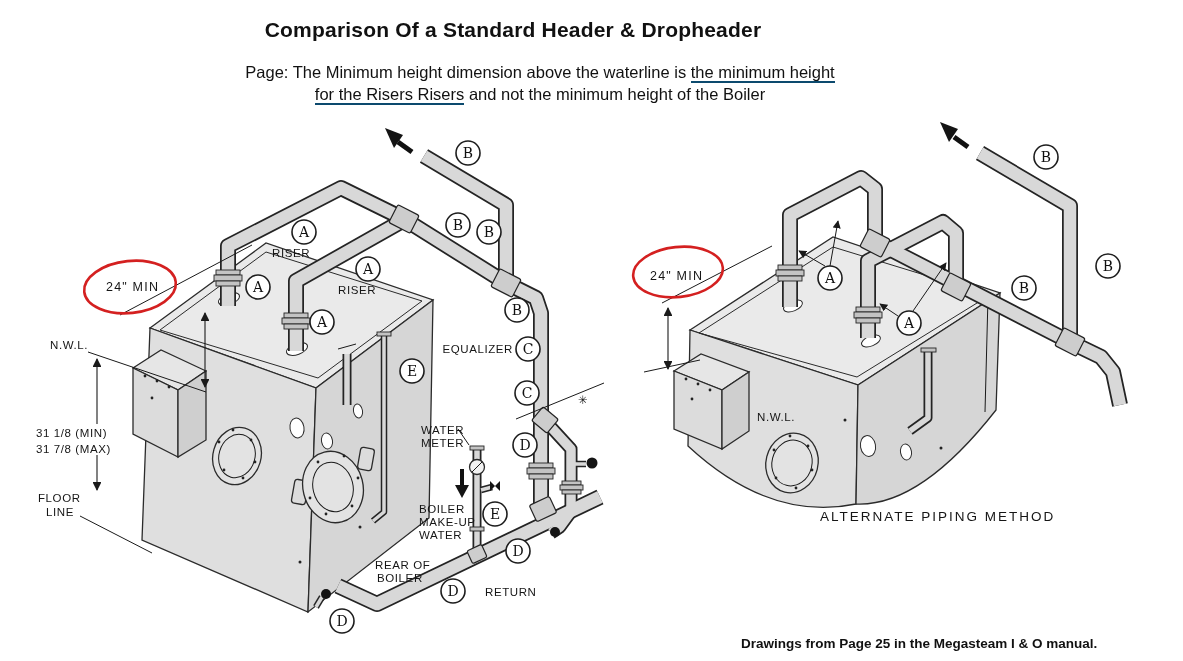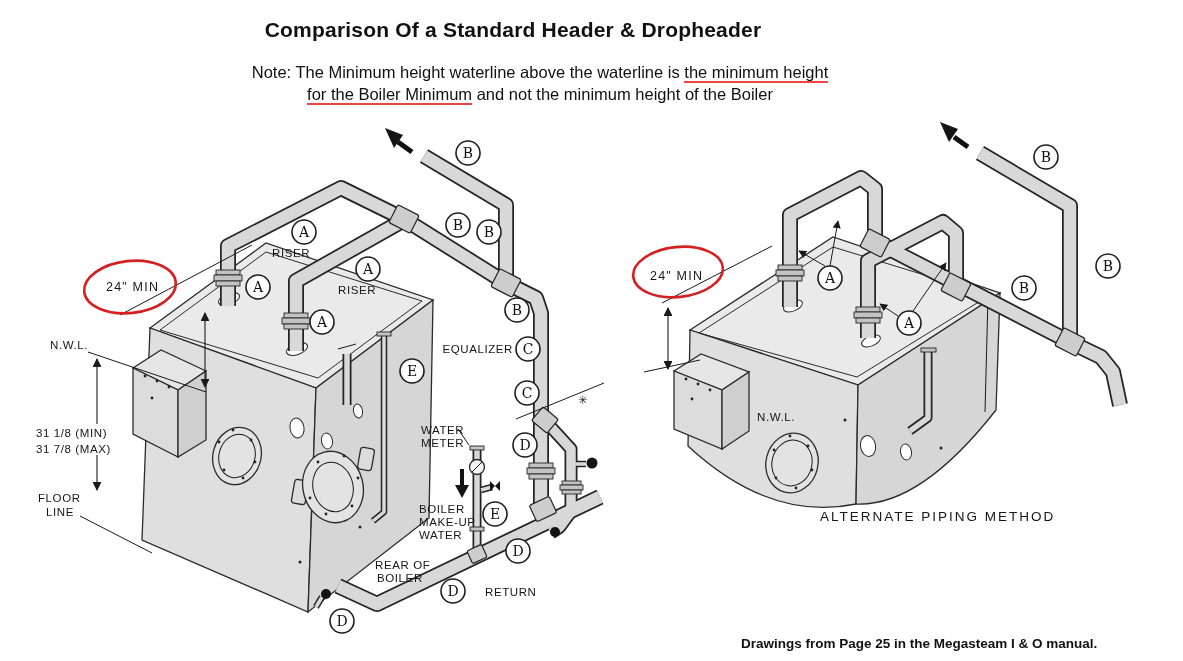--- a/index.html
+++ b/index.html
@@ -2,21 +2,21 @@
 <html><head>
 <meta charset="utf-8">
 <style>
   html,body{margin:0;padding:0;background:#fff;}
   #stage{position:relative;width:1183px;height:661px;background:#ffffff;overflow:hidden;
          font-family:"Liberation Sans",sans-serif;color:#111;}
   .title{position:absolute;top:18px;left:0;width:1010px;text-align:center;
          font-size:21px;font-weight:bold;letter-spacing:.2px;margin-left:8px;}
   .note{position:absolute;top:61px;left:160px;width:760px;text-align:center;
         font-size:16.5px;line-height:22px;}
-  .note .u{border-bottom:2px solid #ef4444;padding-bottom:0px;}
+  .note .u{border-bottom:2px solid #0c4a6e;padding-bottom:0px;}
   .footer{position:absolute;top:596px;left:741px;font-size:13.5px;font-weight:bold;line-height:15px;margin-top:40px;}
   svg{position:absolute;top:0;left:0;}
   
   .bf{stroke:#2b2b2b;stroke-width:1.3;}
   .rim{fill:none;stroke:#2b2b2b;stroke-width:1;}
   .hole{fill:#ffffff;stroke:#2b2b2b;stroke-width:1;}
   .po{fill:none;stroke:#242424;stroke-width:16;stroke-linejoin:round;stroke-linecap:butt;}
   .pi{fill:none;stroke:#d8d8d8;stroke-width:12.5;stroke-linejoin:round;stroke-linecap:butt;}
   .po.sm{stroke-width:13}.pi.sm{stroke-width:9.5}
   .po.t9{stroke-width:9}.pi.t9{stroke-width:5.5}
@@ -34,21 +34,21 @@
   .dark{fill:#141414;}
   .dot{fill:#222;}
 </style>
 </head>
 <body>
 
 <div id="stage">
 
   <div class="title">Comparison Of a Standard Header &amp; Dropheader</div>
 
-  <div class="note"><span>Note: The Minimum height waterline above the waterline is </span><span class="u">the minimum height</span><br><span class="u">for the Boiler Minimum</span><span> and not the minimum height of the Boiler</span></div>
+  <div class="note"><span>Page: The Minimum height dimension above the waterline is </span><span class="u">the minimum height</span><br><span class="u">for the Risers Risers</span><span> and not the minimum height of the Boiler</span></div>
 
   <svg width="1183" height="661" viewBox="0 0 1183 661">
     <defs>
       <marker id="ah" viewBox="0 0 10 10" refX="9" refY="5" markerWidth="8" markerHeight="8" orient="auto-start-reverse">
         <path d="M0,0 L10,5 L0,10 z" fill="#1a1a1a"></path>
       </marker>
     </defs>
 
     <g>
 

